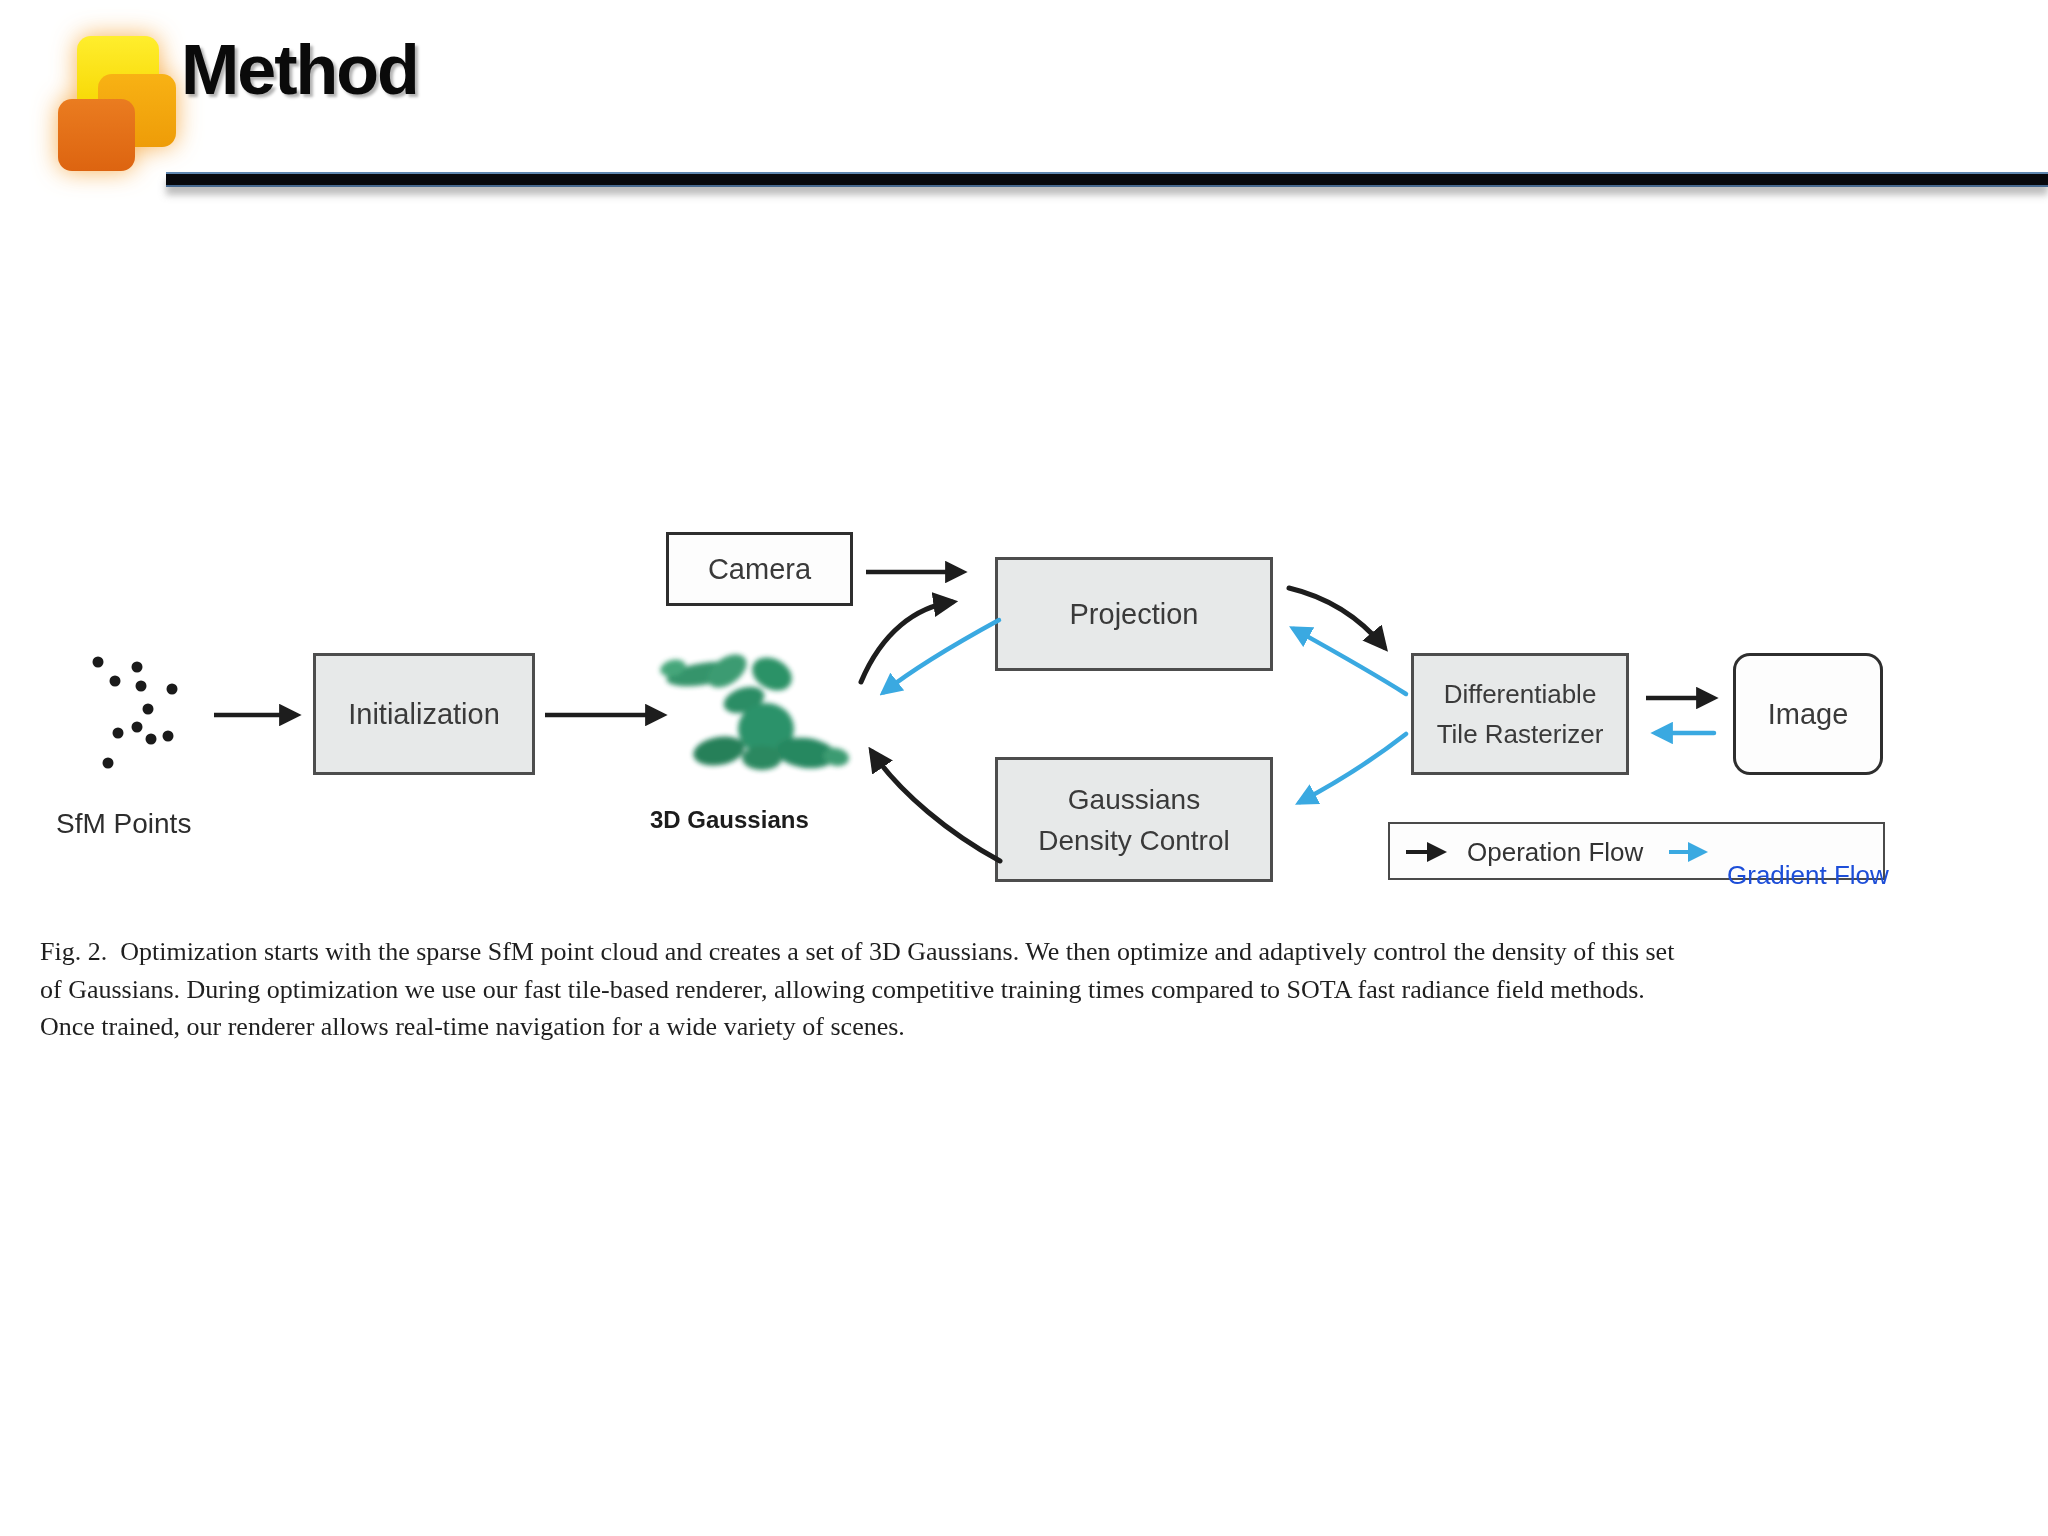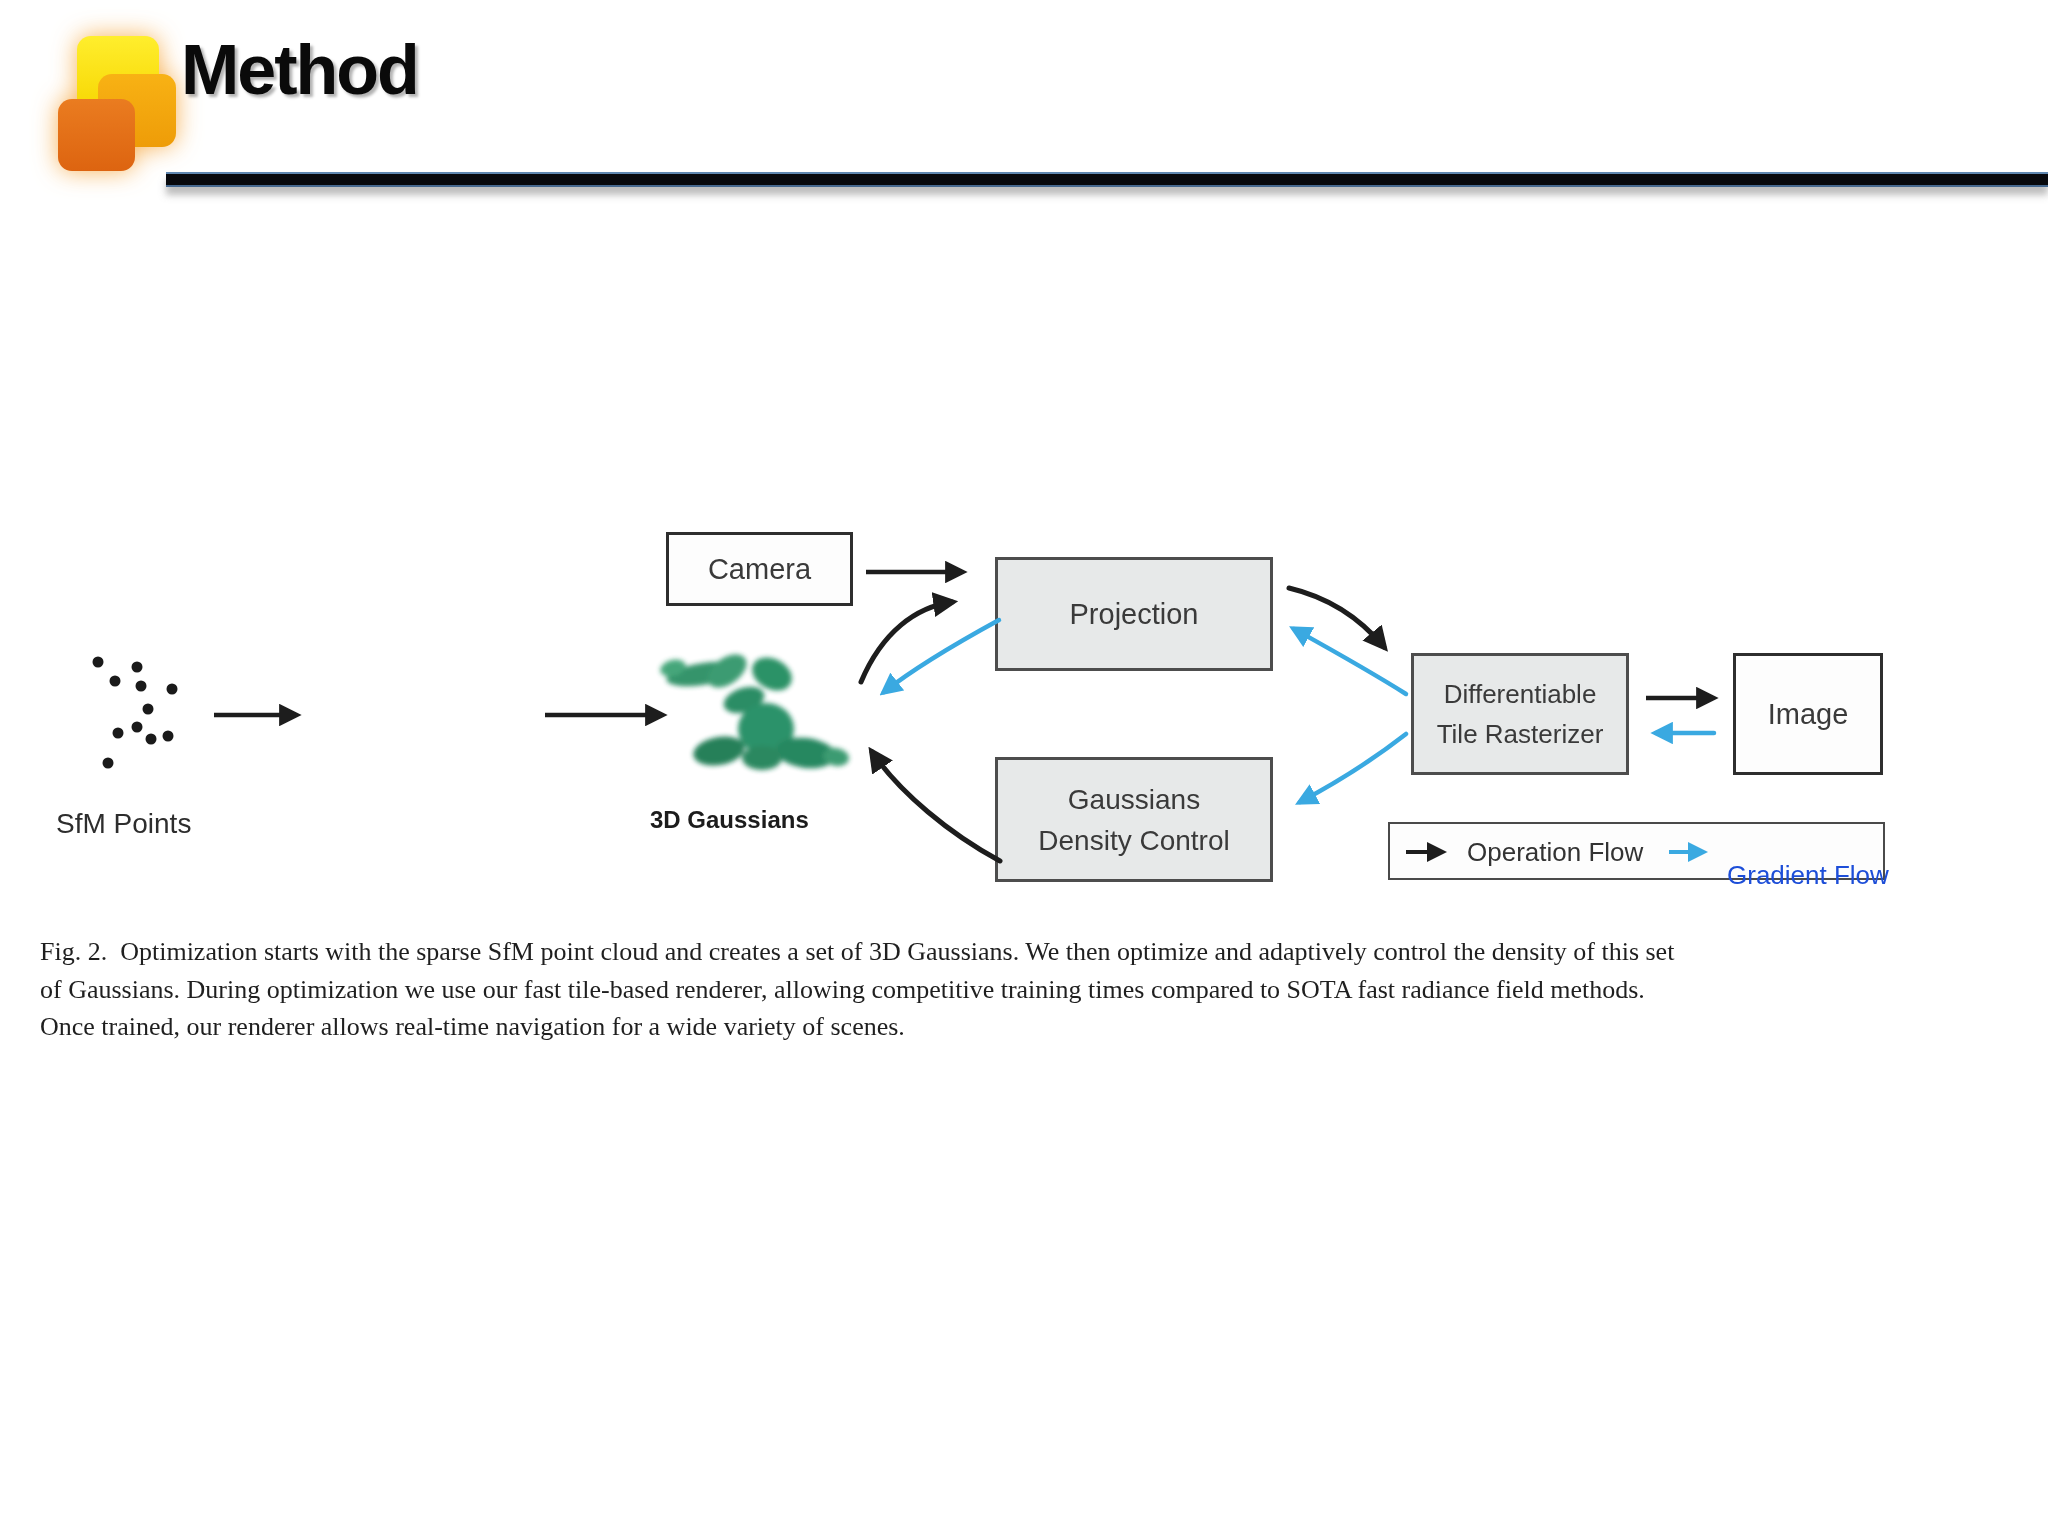--- a/index.html
+++ b/index.html
@@ -34,21 +34,21 @@
     display:flex; flex-direction:column; align-items:center; justify-content:center;
     background:#e7e9e9; border:3px solid #4d4d4d; color:#3a3a3a;
     font-size:29px; text-align:right;
   }
   .node.white{background:#fdfdfd; border-color:#2e2e2e;}
   .node-camera        {left:666px;  top:532px; width:187px; height:74px;}
   .node-initialization{left:313px;  top:653px; width:222px; height:122px;}
   .node-projection    {left:995px;  top:557px; width:278px; height:114px;}
   .node-adc           {left:995px;  top:757px; width:278px; height:125px; font-size:28px; line-height:41px;}
   .node-dtr           {left:1411px; top:653px; width:218px; height:122px; font-size:26px; line-height:40px;}
-  .node-image         {left:1733px; top:653px; width:150px; height:122px;}
+  .node-image         {left:1733px; top:653px; width:150px; height:122px;border-radius:17px;}
   .legend-box{
     position:absolute; left:1388px; top:822px; width:497px; height:58px;
     box-sizing:border-box; background:#fdfdfd; border:2px solid #4a4a4a;
   }
   .diagram-label{position:absolute; color:#2d2d2d;}
   .lbl-sfm      {left:56px;  top:808px; font-size:28px;}
   .lbl-gaussians{left:650px; top:806px; font-size:24px; font-weight:700; color:#1c1c1c;}
   .lbl-legend-op  {left:1467px; top:837px; font-size:26px; color:#333;}
   .lbl-legend-grad{left:1727px; top:837px; font-size:26px; color:#1d4ed8;margin-top:23px;}
   
@@ -68,20 +68,23 @@
   <div class="logo">
     <div class="sq sq-yellow"></div>
     <div class="sq sq-amber"></div>
     <div class="sq sq-deep"></div>
   </div>
   <h1 class="title">Method</h1>
   <div class="title-rule"></div>
 
   <div class="node white node-camera">
     <span>Camera</span>
+  </div>
+  <div class="node node-initialization">
+    <span>Initialization</span>
   </div>
   <div class="node node-projection">
     <span>Projection</span>
   </div>
   <div class="node node-adc">
     <span>Gaussians</span>
     <span>Density Control</span>
   </div>
   <div class="node node-dtr">
     <span>Differentiable</span>

